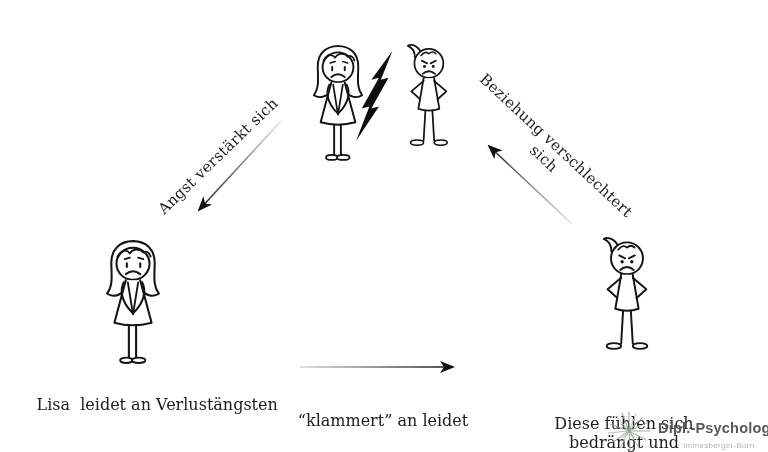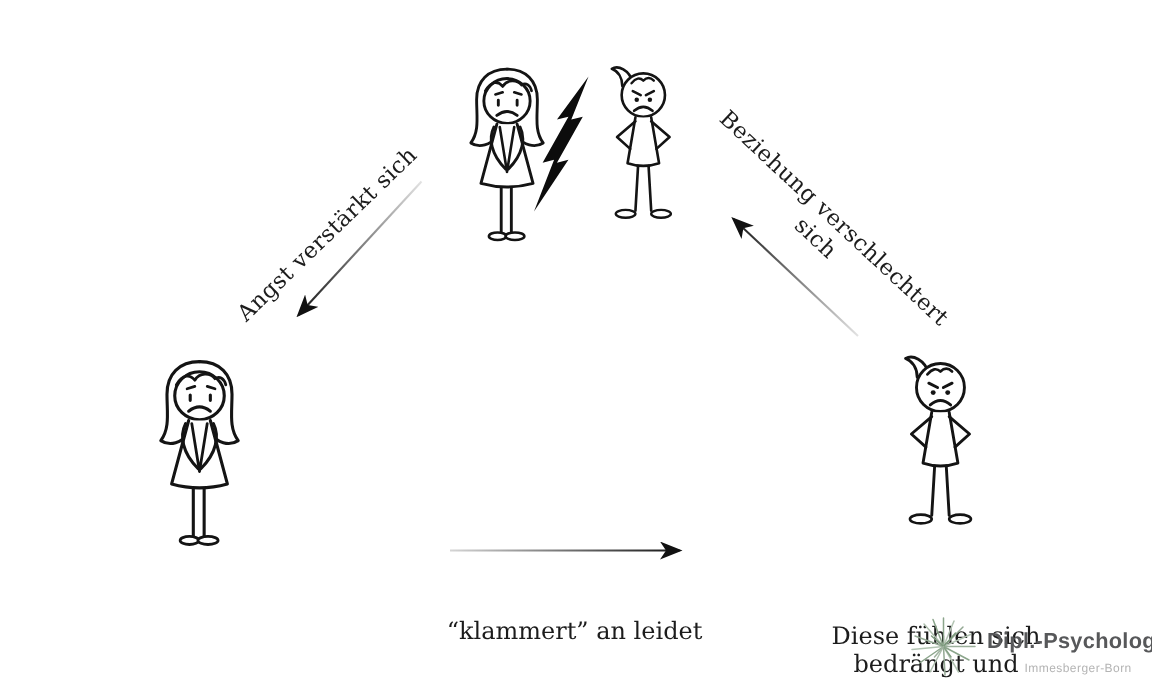--- a/index.html
+++ b/index.html
@@ -133,20 +133,23 @@
 
   <div class="rot-label" id="label-left-arrow">
     <span>Angst verstärkt sich</span>
   </div>
 
   <div class="rot-label" id="label-right-arrow">
     <span>Beziehung verschlechtert</span>
     <span>sich</span>
   </div>
 
+  <div class="caption" id="caption-left">
+    <span>Lisa  leidet an Verlustängsten</span>
+  </div>
 
   <div class="caption" id="caption-center">
     <span style="display:block">“klammert” an leidet</span>
     
   </div>
 
   <div class="caption" id="caption-right">
     <span style="display:block">Diese fühlen sich bedrängt und</span>
     
   </div>

